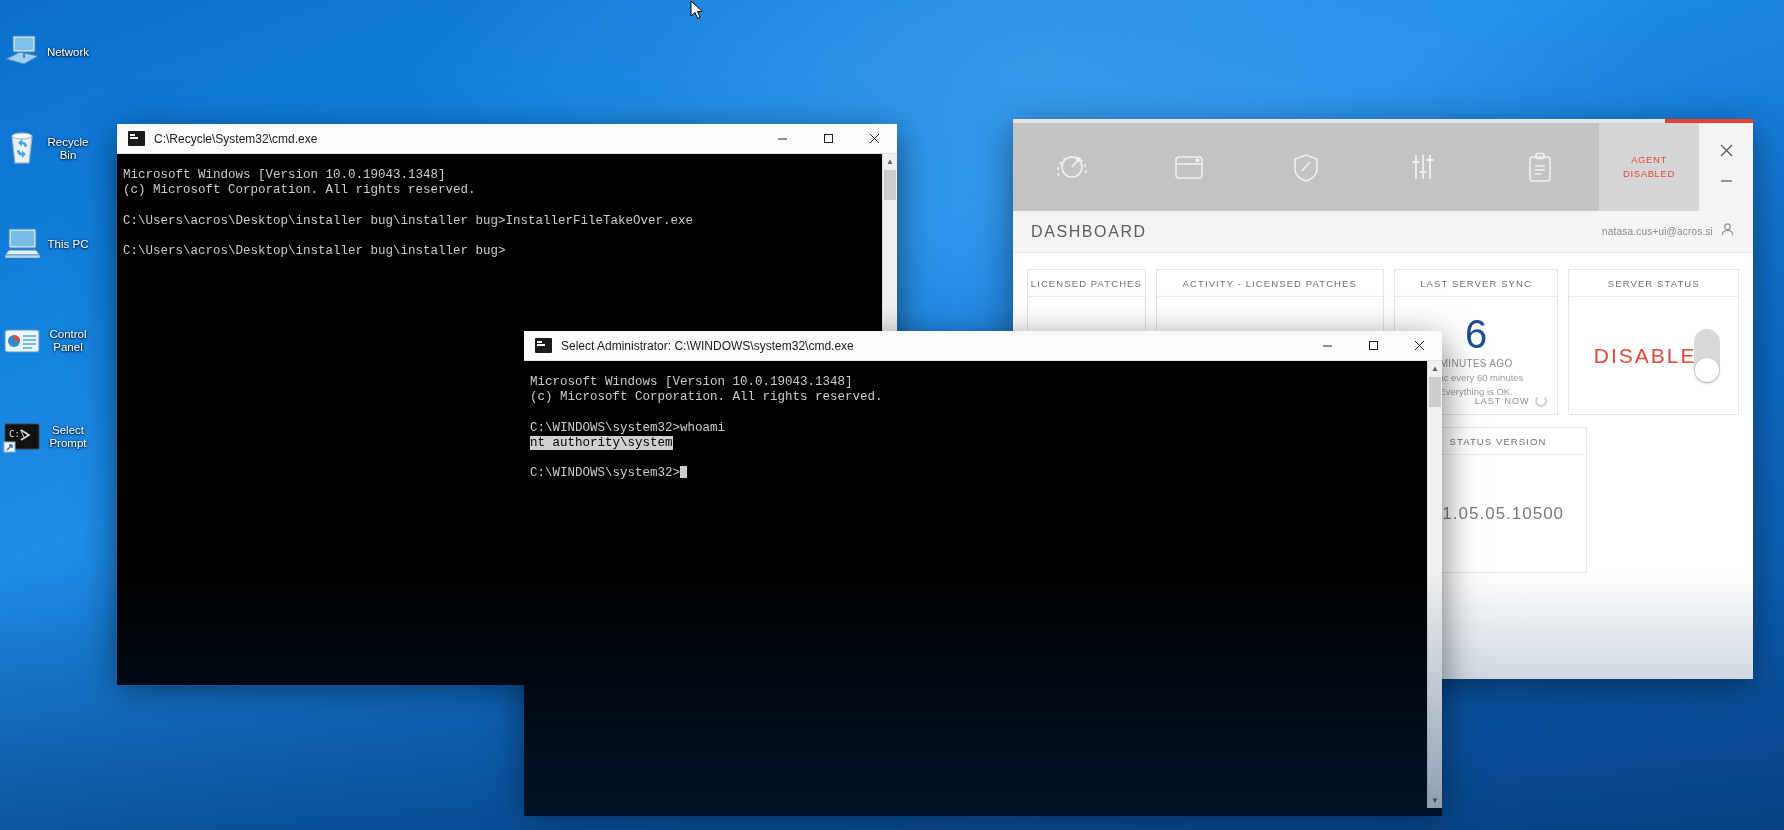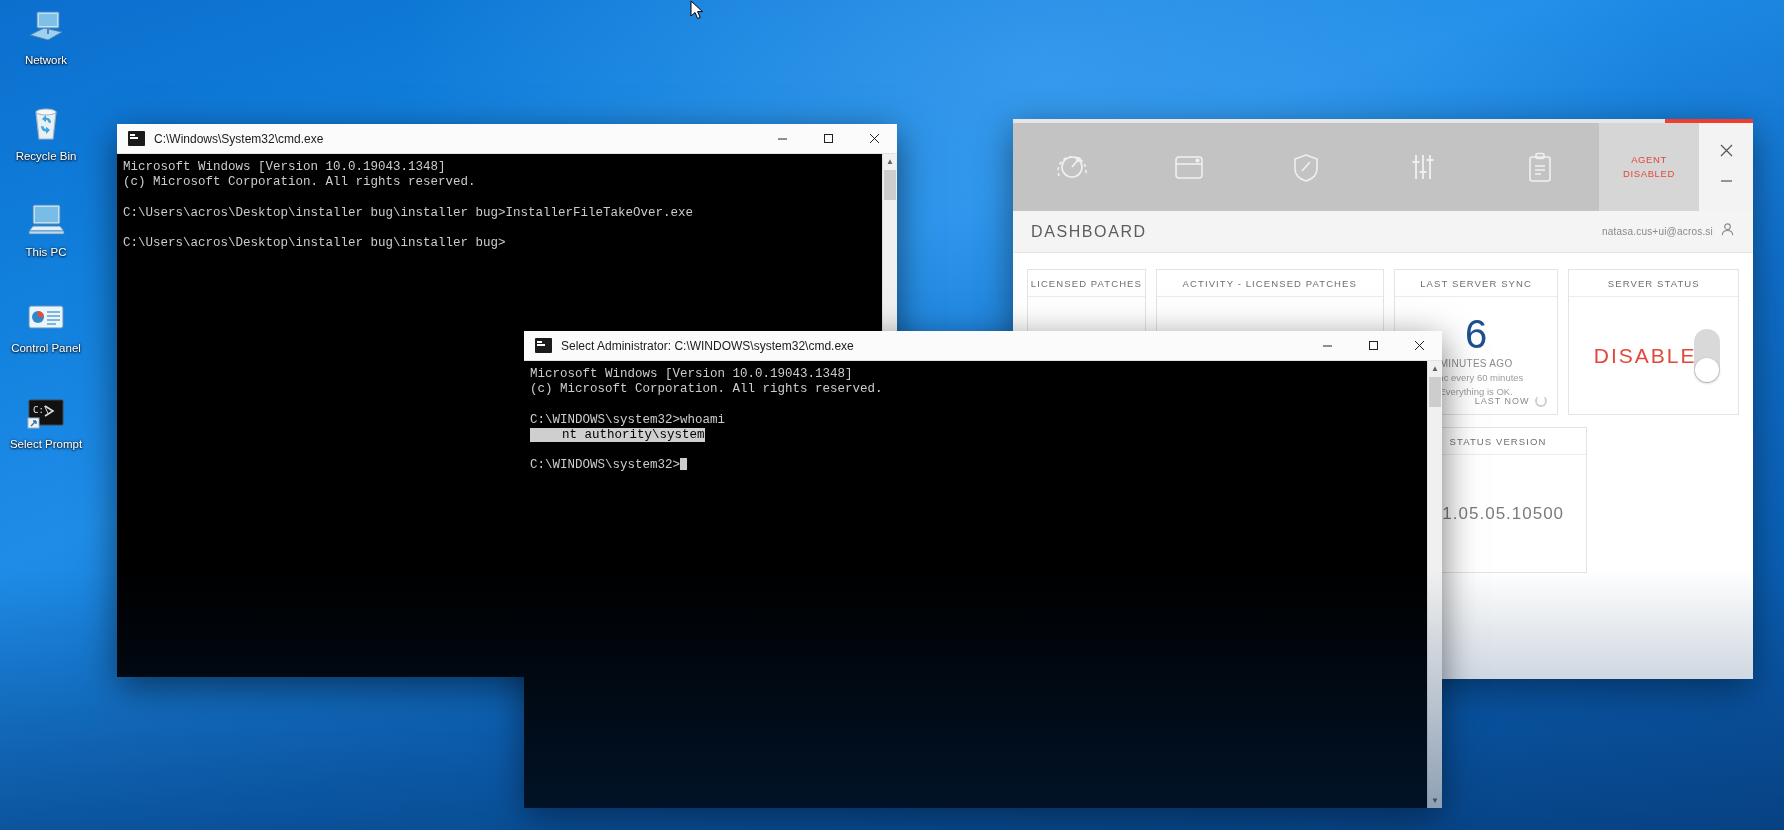--- a/index.html
+++ b/index.html
@@ -26,21 +26,21 @@
     background: linear-gradient(to bottom, rgba(4,45,95,0) 0%, rgba(4,45,95,0.45) 100%);
     pointer-events: none;
   }
 
   
   .icon-col {
     position: absolute; left: 0; top: 4px; width: 92px; z-index: 2;
   }
   .desk-icon {
     width: 92px; height: 94px;
-    display: flex; flex-direction: column; align-items: center; justify-content: flex-start;
+    display: flex; flex-direction: row; align-items: center; justify-content: flex-start;
     margin-bottom: 2px;
   }
   .desk-icon .glyph { width: 44px; height: 44px; position: relative; margin-top: 2px; }
   .desk-icon .lbl {
     margin-top: 4px; font-size: 11.5px; color: #fff; line-height: 1.15;
     text-align: center; text-shadow: 0 1px 2px rgba(0,0,0,0.85), 0 0 3px rgba(0,0,0,0.7);
     width: 92px; word-wrap: break-word;
   }
 
   
@@ -65,23 +65,23 @@
   .wbtn {
     width: 46px; height: 30px; display: flex; align-items: center; justify-content: center;
     font-size: 13px; color: #222;
   }
   .wbtn svg { display: block; }
   .cmd-body {
     font-family: "Liberation Mono", monospace;
     color: #cccccc; background: #000;
     font-size: 12.5px; line-height: 15.2px;
     padding: 6px 0 0 6px; white-space: pre; overflow: hidden;
-    position: relative; height: calc(100% - 30px);
-  }
-  .sel { background: #cfcfcf; color: #000; padding-left: 32px; }
+    position: relative; height: calc(100% - 30px); margin-top: 8px;
+  }
+  .sel { background: #cfcfcf; color: #000; }
   .caret { display: inline-block; width: 7px; height: 12px; background: #cccccc; vertical-align: -2px; }
 
   
   .cmd-scroll {
     position: absolute; right: 0; top: 30px; bottom: 0; width: 15px;
     background: #f0f0f0; border-left: 1px solid #e0e0e0;
   }
   .cmd-scroll .arw {
     height: 15px; display: flex; align-items: center; justify-content: center;
     font-size: 8px; color: #606060;
@@ -375,21 +375,21 @@
             <div class="ver-txt">21.05.05.10500</div>
           </div>
         </div>
       </div>
     </div>
   </div>
 
   <div class="cmd-win" id="cmd-back" style="left:117px; top:124px; width:780px; height:553px;">
     <div class="cmd-title">
       <span class="cmd-ico"></span>
-      <span class="cmd-title-txt">C:\Windows\System32\cmd.exe</span>
+      <span class="cmd-title-txt">C:\Recycle\System32\cmd.exe</span>
       <span class="wbtns">
         <span class="wbtn">
           <svg width="11" height="11" viewBox="0 0 11 11" stroke="#222" stroke-width="1">
               <path d="M1 6 L10 6"></path>
             </svg>
         </span>
         <span class="wbtn">
           <svg width="11" height="11" viewBox="0 0 11 11" stroke="#222" stroke-width="1" fill="none">
               <rect x="1.5" y="1.5" width="8" height="8"></rect>
             </svg>

